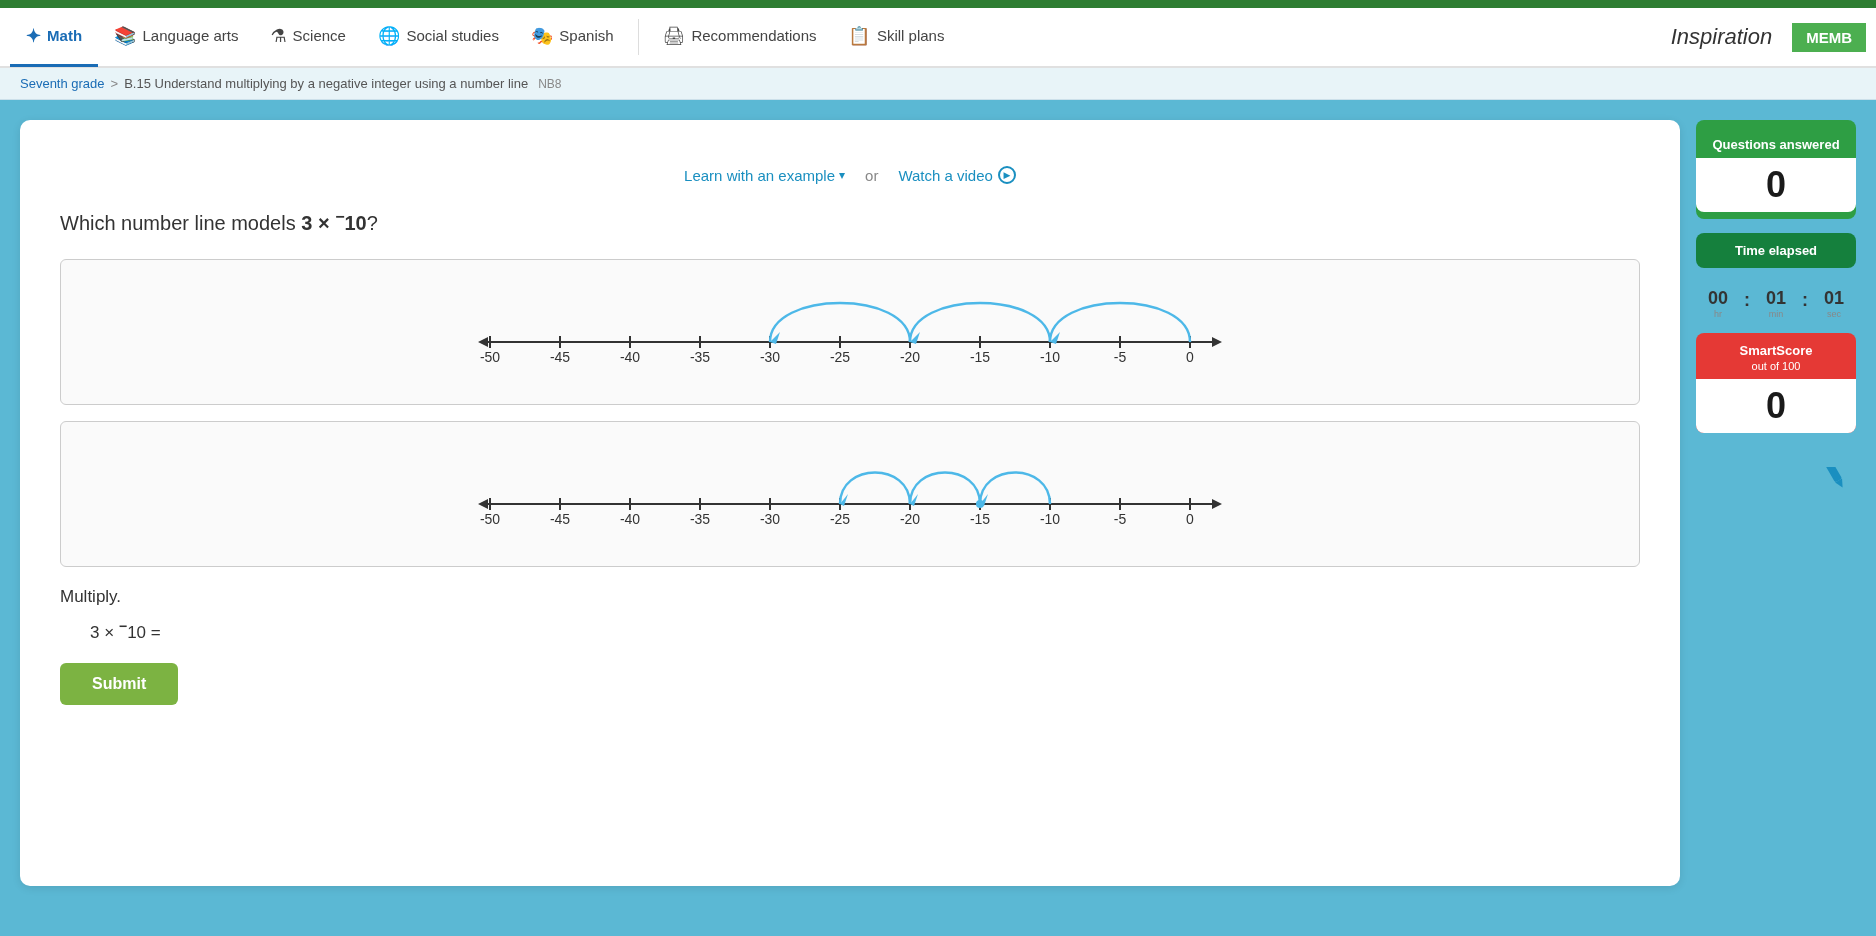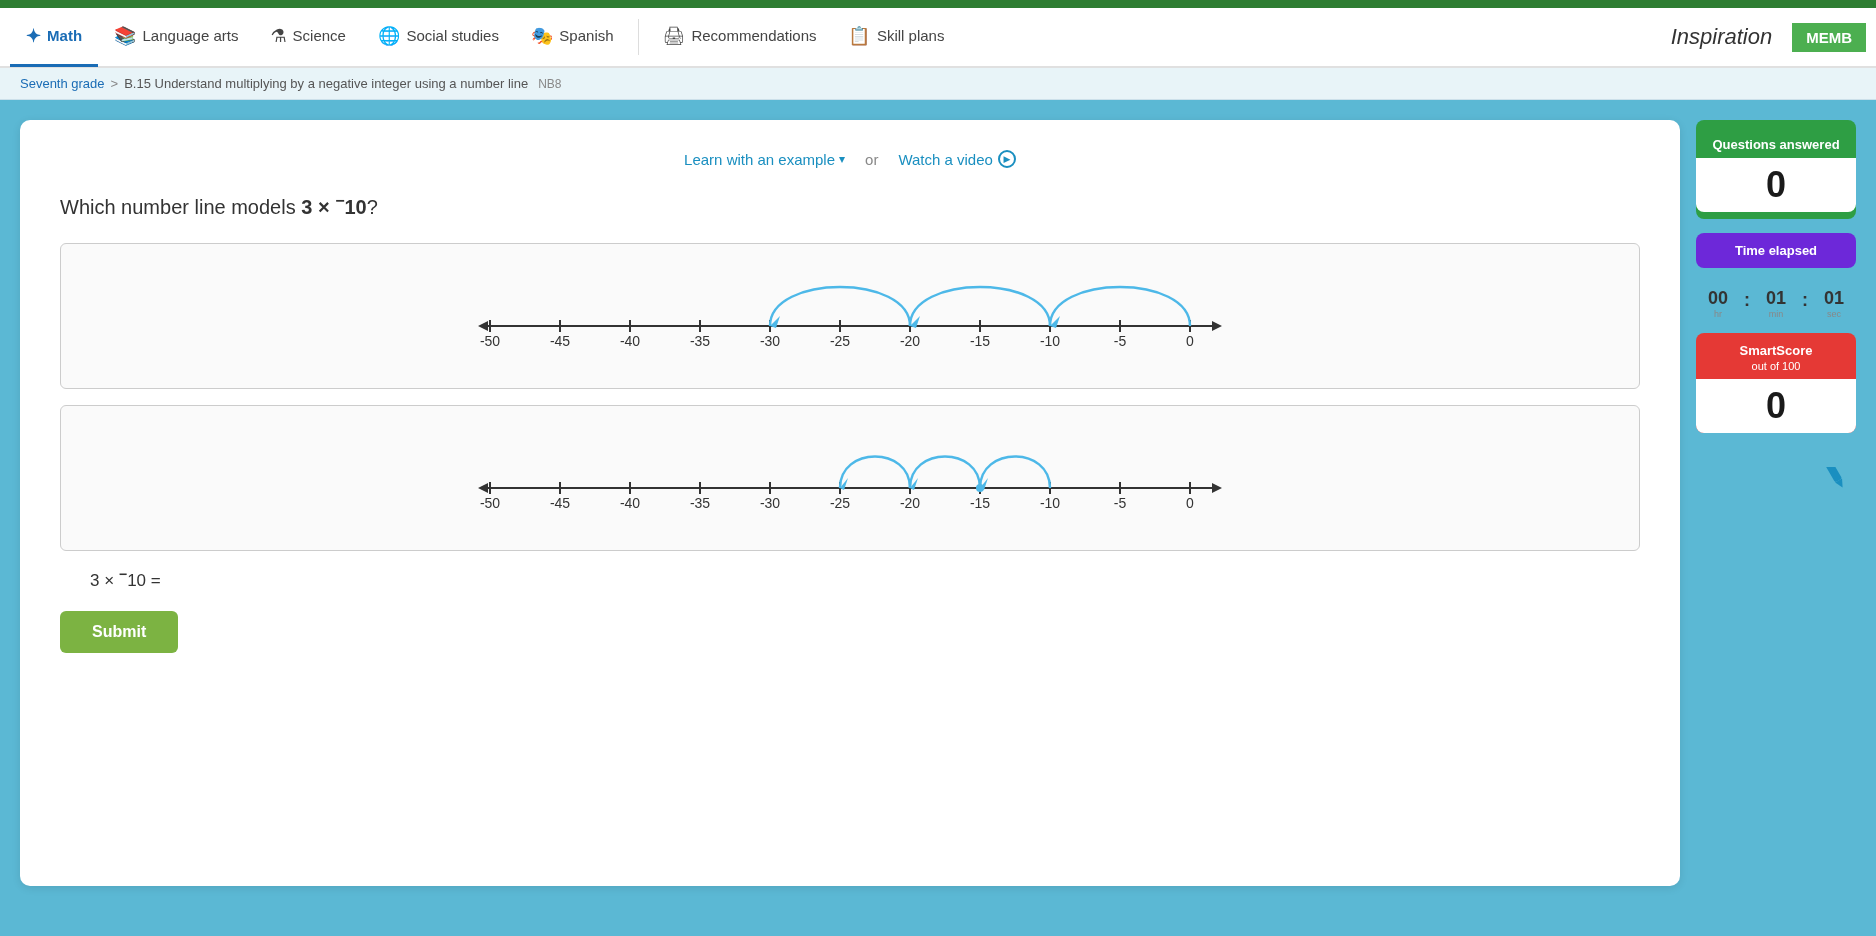--- a/index.html
+++ b/index.html
@@ -84,21 +84,21 @@
       padding: 20px;
       gap: 16px;
       min-height: calc(936px - 130px);
     }
 
     
     .exercise-panel {
       flex: 1;
       background: white;
       border-radius: 10px;
-      padding: 30px 40px;
+      padding: 46px 40px;
       box-shadow: 0 2px 8px rgba(0,0,0,0.1);
     }
 
     .exercise-header {
       text-align: center;
       margin-bottom: 24px;
       display: flex;
       align-items: center;
       justify-content: center;
       gap: 20px;
@@ -200,21 +200,21 @@
       font-weight: 900;
       display: block;
       color: #1a1a1a;
       background: white;
       margin: 6px -14px -10px;
       padding: 6px 0;
       border-radius: 0 0 8px 8px;
     }
 
     .time-elapsed-card {
-      background: #6d28d9;
+      background: #15803d;
       color: white;
       border-radius: 8px;
       padding: 10px 14px;
       text-align: center;
       font-size: 13px;
       width: 100%;
       font-weight: 600;
     }
 
     .timer-display {
@@ -460,20 +460,23 @@
         <polygon points="450,62 458,52 454,64" fill="#4db8e8"></polygon>
 
         <path d="M 450,62 C 450,20 380,20 380,62" class="arc-path"></path>
         <polygon points="380,62 388,52 384,64" fill="#4db8e8"></polygon>
 
         <circle cx="520" cy="62" r="4" fill="#4db8e8"></circle>
       </svg>
     </div>
 
     
+    <div class="multiply-section">
+      <span>Multiply.</span>
+    </div>
     <div class="multiply-equation">
       <span>3 × <sup style="font-weight:bold;">−</sup>10 =</span>
     </div>
 
     <button class="submit-btn">Submit</button>
   </div>
 
   <div class="right-panel">
 
     <div class="questions-answered-card">

